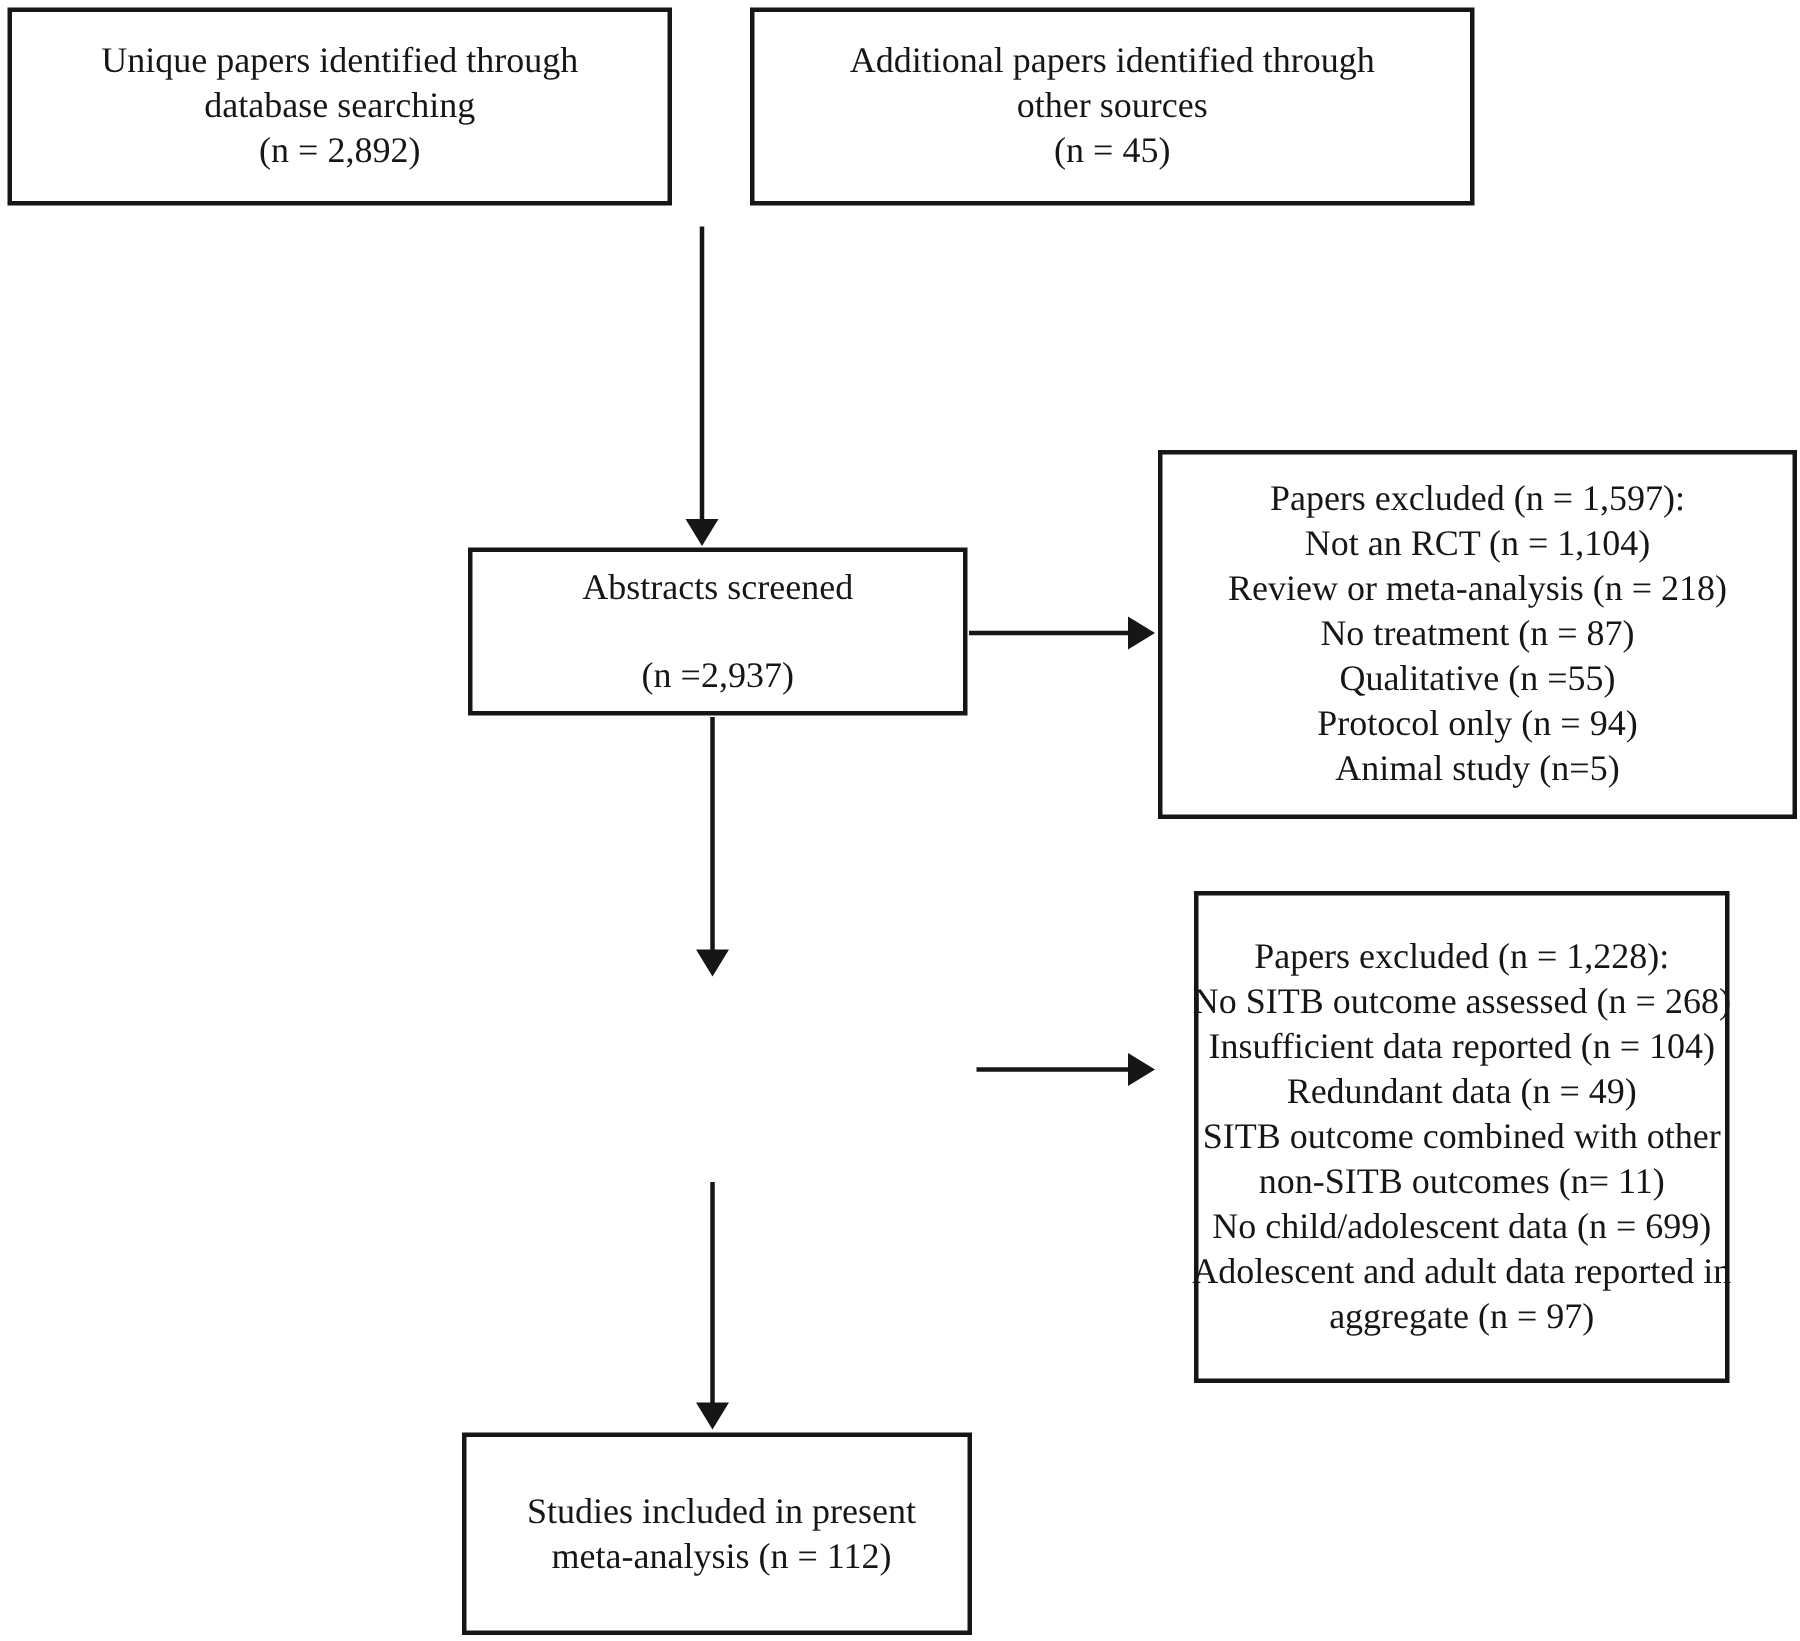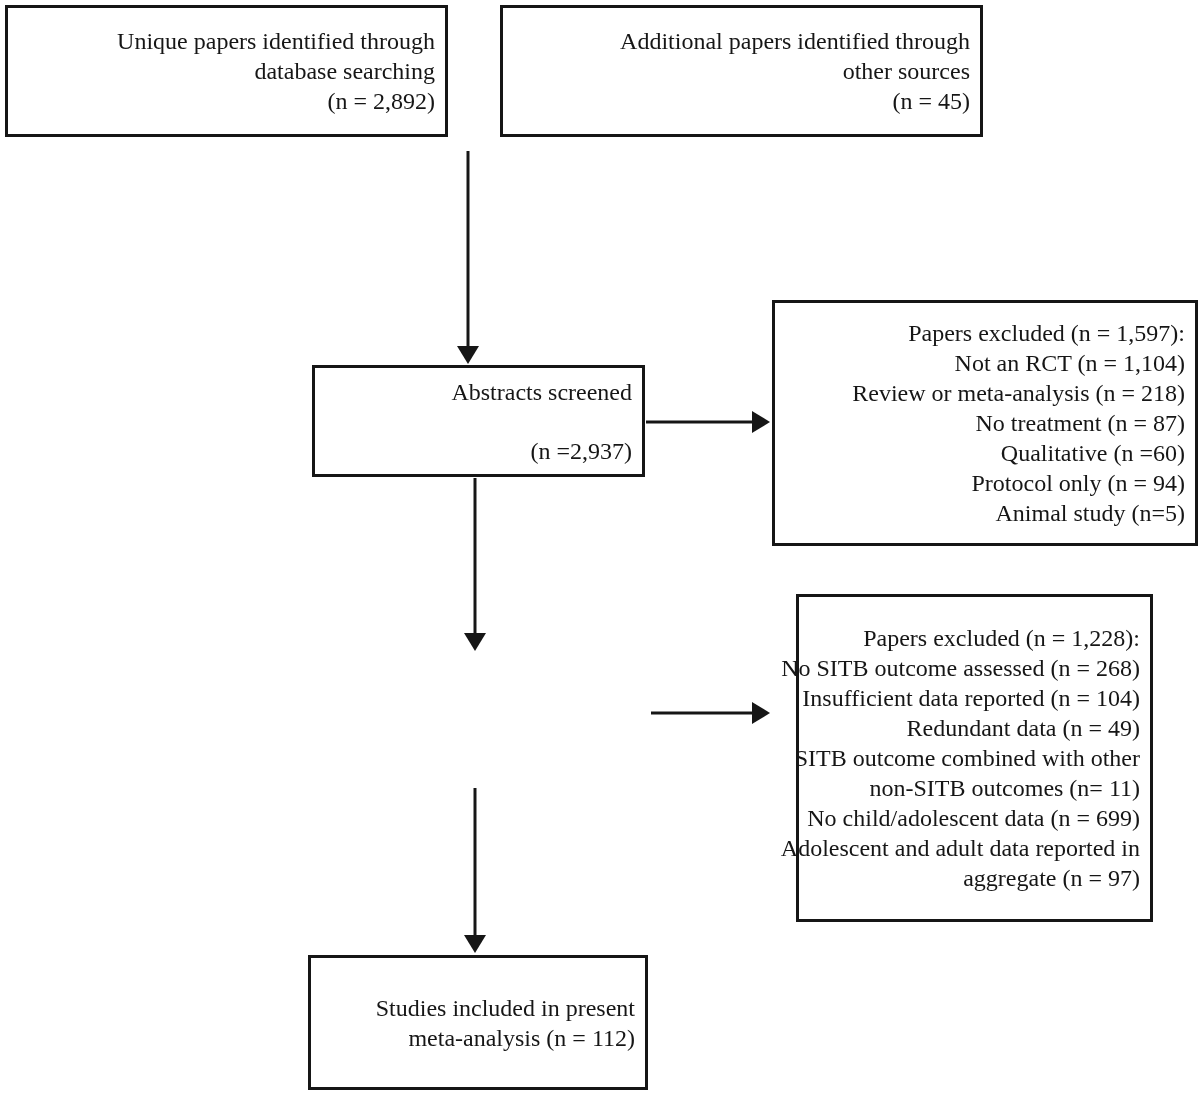--- a/index.html
+++ b/index.html
@@ -33,21 +33,21 @@
     stroke: none;
   }
   .box {
     position: absolute;
     box-sizing: border-box;
     border: 3px solid var(--ink, #161616);
     background: var(--bg, #ffffff);
     display: flex;
     flex-direction: column;
     justify-content: center;
-    align-items: flex-end;
+    align-items: center;
     text-align: center;
     font-size: 24px;
     line-height: 30px;
     padding: 4px 10px;
   }
   .box .line {
     white-space: nowrap;
   }
   
   #box-identified-database { left: 5px;   top: 5px;   width: 443px; height: 132px; }
@@ -101,21 +101,21 @@
   <div class="box" id="box-abstracts-screened">
       <div class="line">Abstracts screened</div>
       <div class="line">(n =2,937)</div>
     </div>
 
   <div class="box" id="box-excluded-screening">
       <div class="line">Papers excluded (n = 1,597):</div>
       <div class="line">Not an RCT (n = 1,104)</div>
       <div class="line">Review or meta-analysis (n = 218)</div>
       <div class="line">No treatment (n = 87)</div>
-      <div class="line">Qualitative (n =60)</div>
+      <div class="line">Qualitative (n =55)</div>
       <div class="line">Protocol only (n = 94)</div>
       <div class="line">Animal study (n=5)</div>
     </div>
 
 
   <div class="box" id="box-excluded-full-text">
       <div class="line">Papers excluded (n = 1,228):</div>
       <div class="line">No SITB outcome assessed (n = 268)</div>
       <div class="line">Insufficient data reported (n = 104)</div>
       <div class="line">Redundant data (n = 49)</div>

